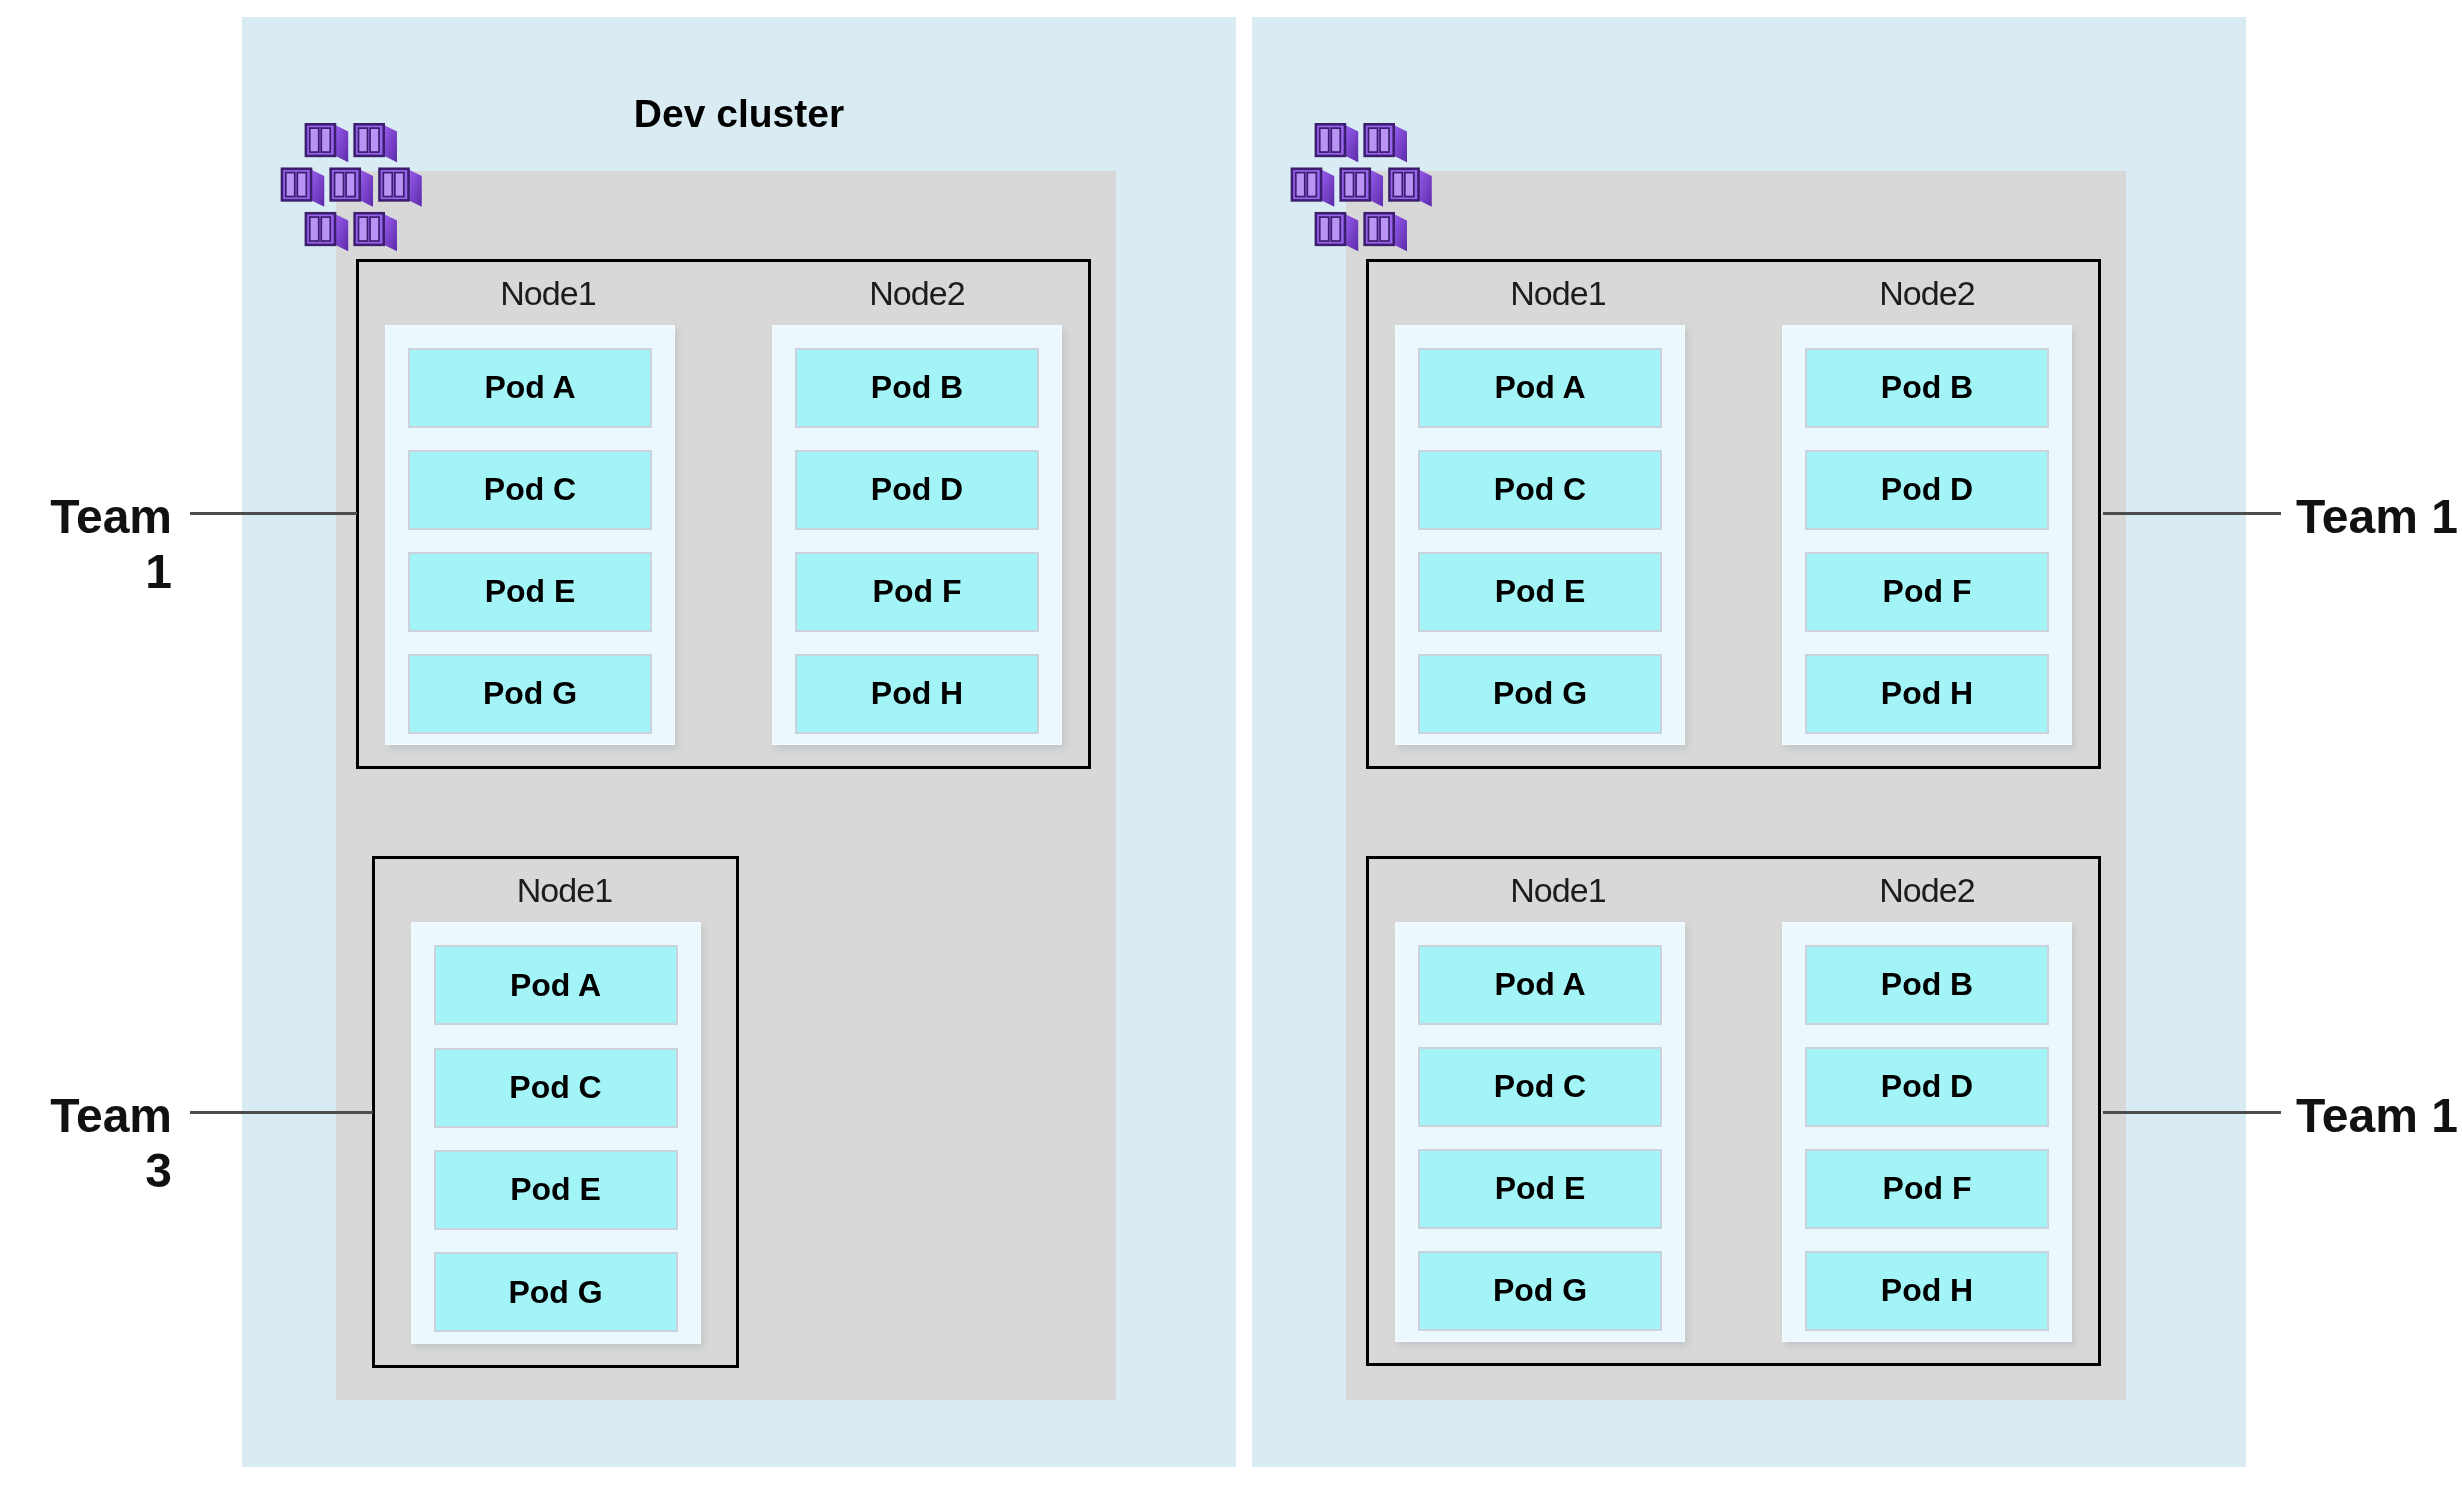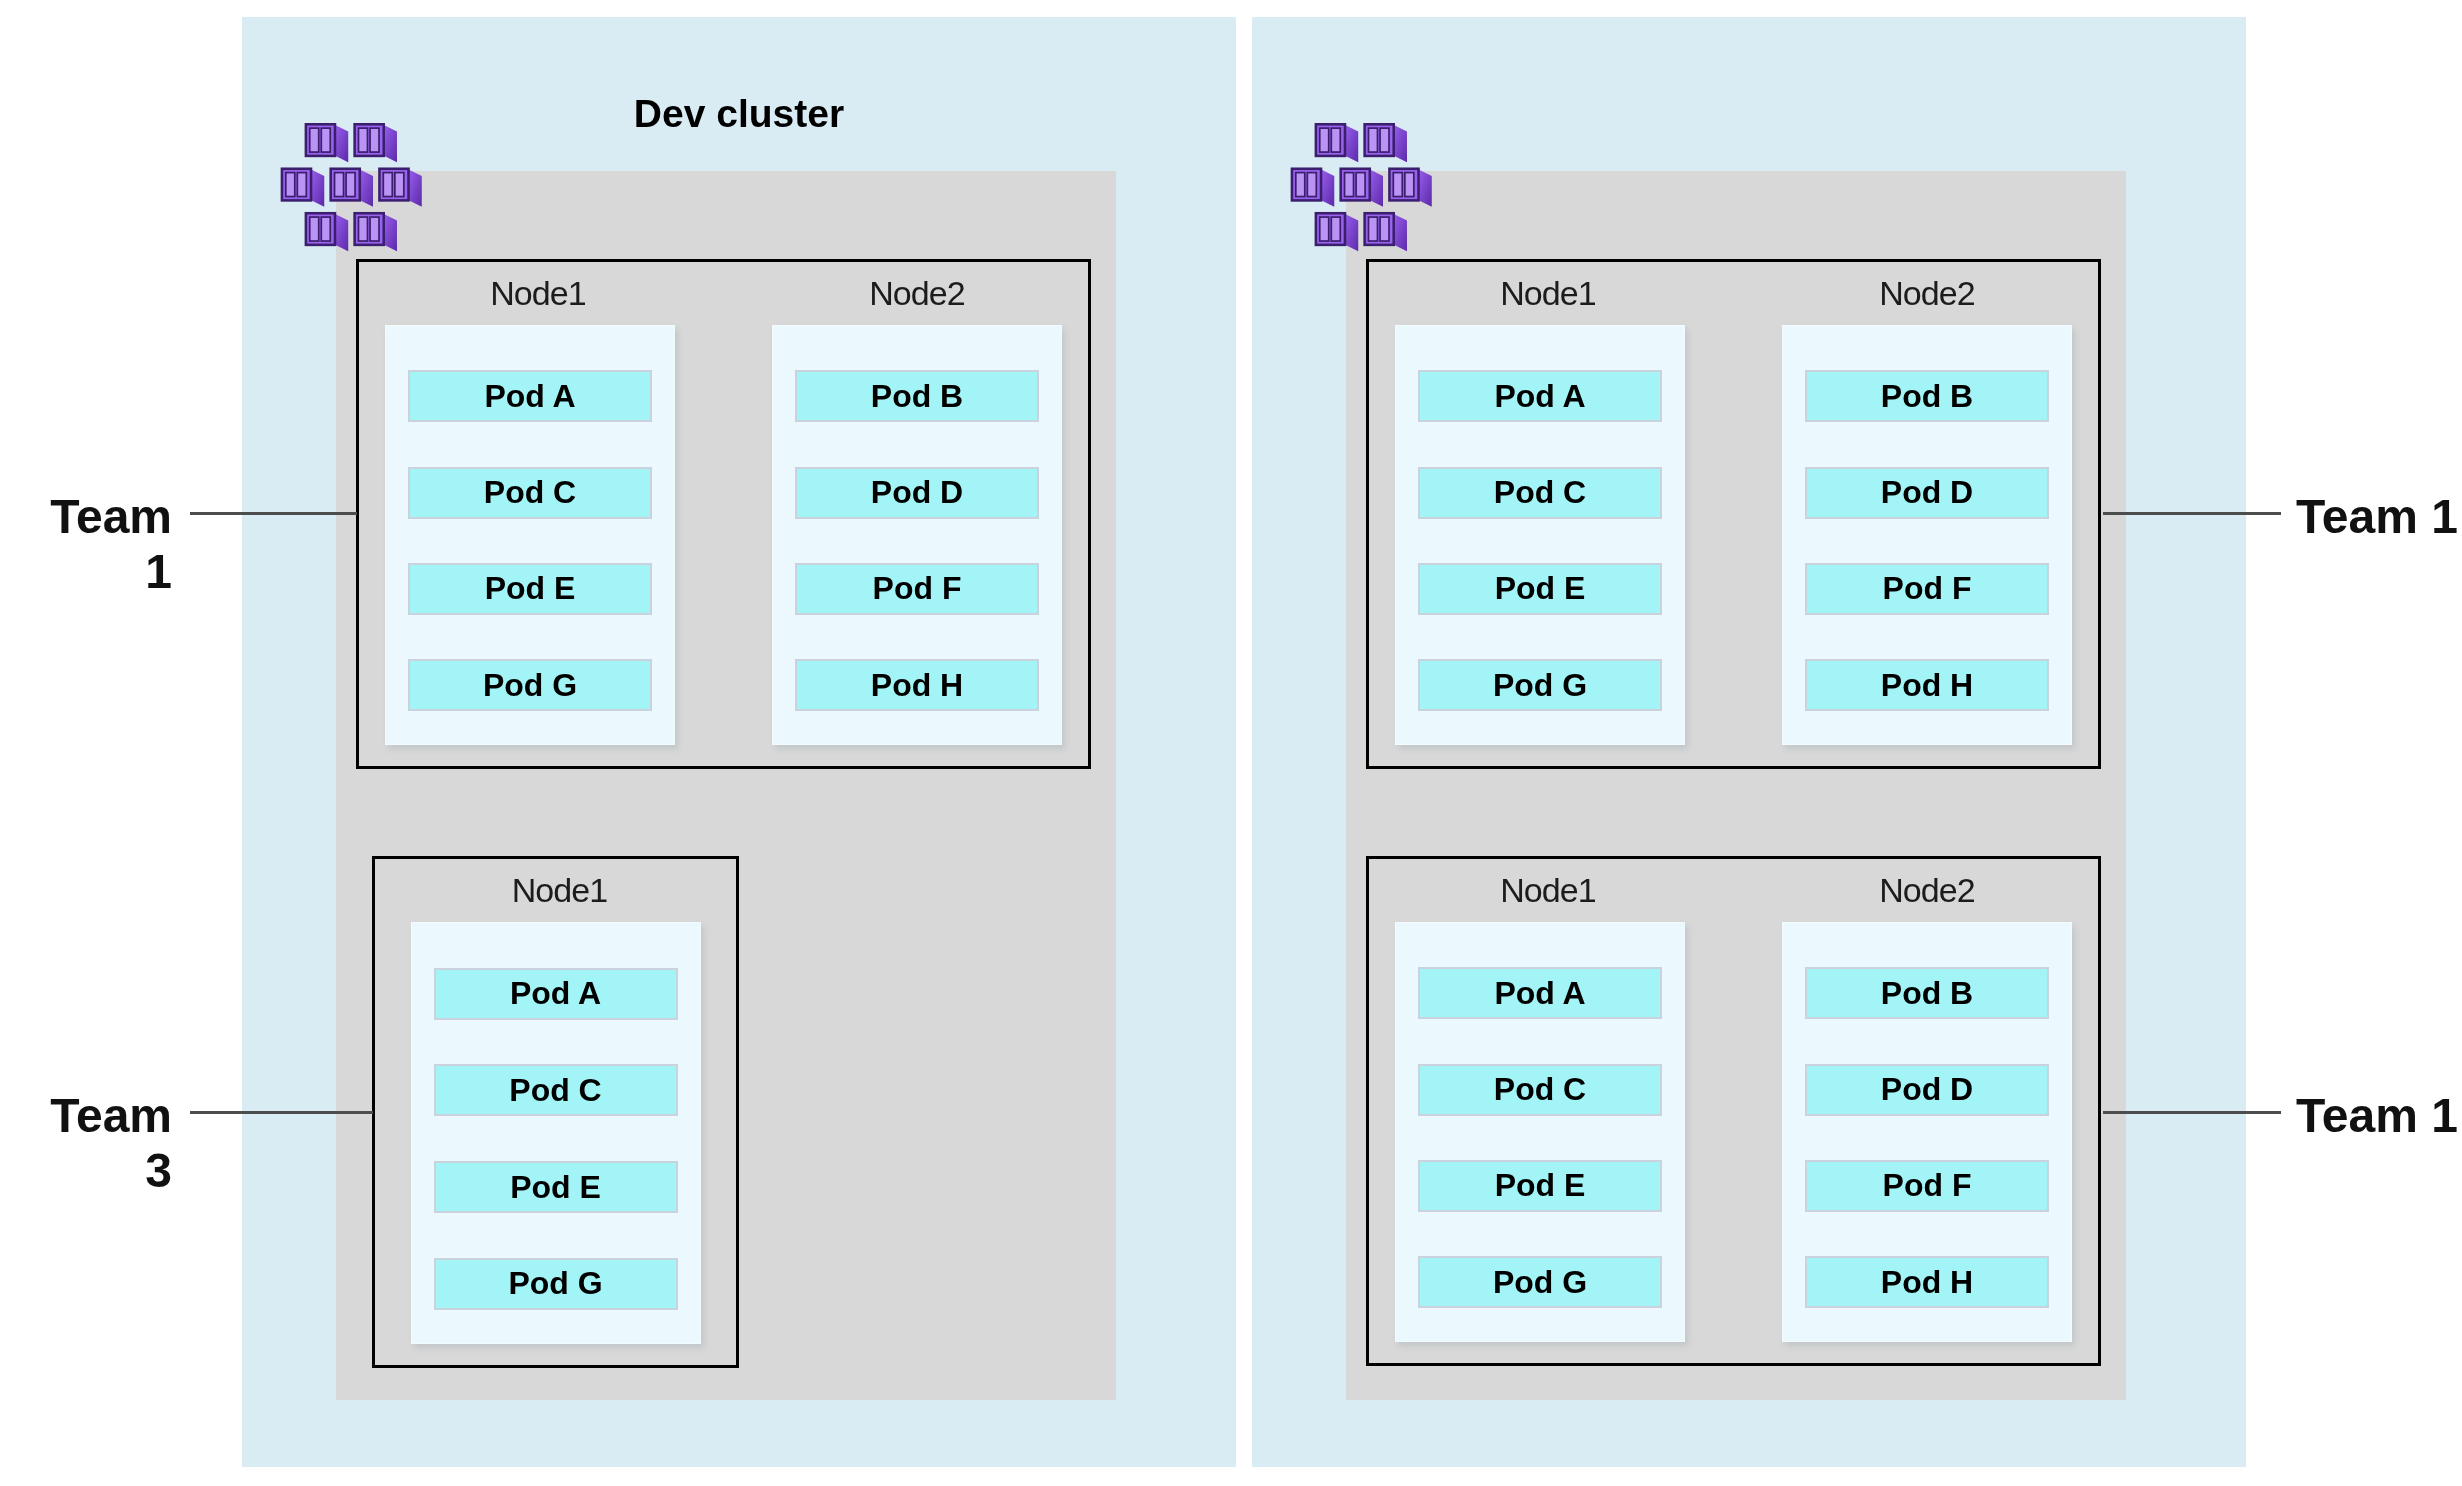--- a/index.html
+++ b/index.html
@@ -17,40 +17,40 @@
   .gray-box{position:absolute;left:94px;top:154px;width:780px;height:1229px;background:#d8d8d8;}
   .cluster-icon{position:absolute;left:38px;top:106px;width:145px;height:130px;z-index:5;}
 
   .team-box{position:absolute;border:3.4px solid #000;box-sizing:border-box;z-index:2;background:transparent;}
   .tb-wide{left:114px;width:735px;height:510px;}
   .tb-narrow{left:130px;width:367px;height:512px;}
   .top-team{top:242px;}
   .bottom-team{top:839px;}
 
   .node-names{
-    position:absolute;top:0;left:8px;right:0;height:63px;
+    position:absolute;top:0;left:18px;right:0;height:63px;
     display:flex;padding:0 26px;justify-content:space-between;align-items:center;
   }
   .node-names.single{justify-content:center;}
   .node-name{
     width:290px;text-align:center;font-size:34px;font-weight:400;color:#1c1c1c;
     letter-spacing:-0.9px;
   }
   .node-row{
     position:absolute;top:63px;bottom:21.4px;left:0;right:0;
     display:flex;padding:0 26px;justify-content:space-between;
   }
   .node-row.single{justify-content:center;}
   .node-panel{
     width:290px;height:100%;background:#ebf8fd;border:1.7px solid #f4fbfe;box-sizing:border-box;
     display:flex;flex-direction:column;justify-content:space-evenly;align-items:center;
     box-shadow:3.4px 4.3px 6px rgba(100,120,135,0.18);
   }
   .pod{
-    width:244px;height:52px;background:#a2f4f6;border:2.6px solid #c9d2dd;box-sizing:border-box;
+    width:244px;height:80px;background:#a2f4f6;border:2.6px solid #c9d2dd;box-sizing:border-box;
     display:flex;align-items:center;justify-content:center;
     font-size:32px;font-weight:bold;color:#000;white-space:nowrap;margin-top:12px;
   }
 
   .team-label{position:absolute;font-size:48px;font-weight:bold;color:#111;z-index:6;}
   .team-label.left{left:34px;width:138px;text-align:right;}
   .team-label.right{left:2296px;width:162px;text-align:left;}
   .connector{position:absolute;height:2.6px;background:#4d4d4d;z-index:6;}
   #ln-dev-t1{left:190px;top:512px;width:167px;}
   #ln-dev-t2{left:190px;top:1111px;width:183px;}

